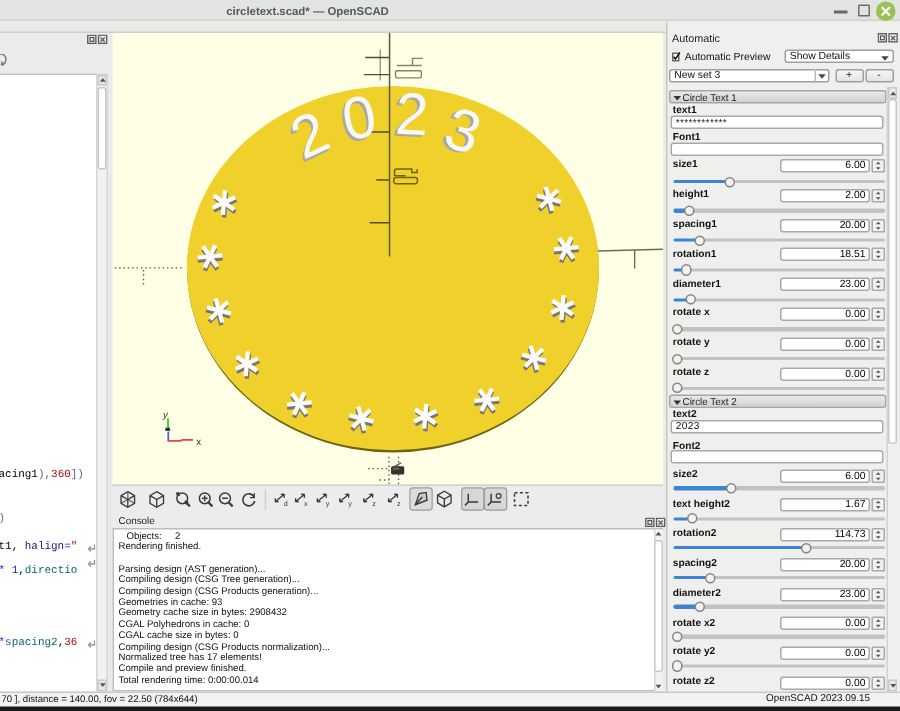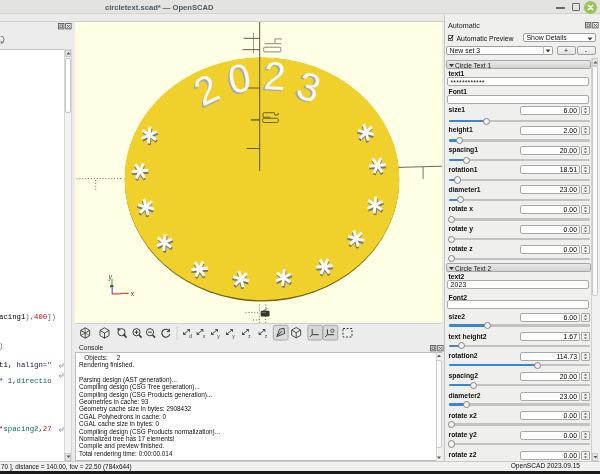--- a/index.html
+++ b/index.html
@@ -5,21 +5,21 @@
 body { font-family:"Liberation Sans", sans-serif; position:relative; background:#ebebe9; }
 .abs { position:absolute; }
 .lbl { font-weight:bold; font-size:6.8px; color:#111; }
 .inp { position:absolute; background:#fff; border:1px solid #a9a9a9; border-radius:2px; }
 .num { position:absolute; height:9px; background:#fff; border:1px solid #a9a9a9; border-radius:2px; font-size:6.9px; color:#000; text-align:right; line-height:8px; }
 .spin { position:absolute; width:9px; height:9px; background:#f2f2f1; border:1px solid #a9a9a9; border-radius:1px; }
 .sect { position:absolute; left:446px; width:144.5px; height:9.5px; background:linear-gradient(#e9e9e9,#d2d2d2); border:1px solid #a5a5a5; border-radius:2px; font-size:6.6px; color:#222; line-height:9px; }
 </style></head><body>
 
 <div class="abs" style="left:0;top:0;width:600px;height:14px;background:#e3e3e1;border-bottom:1px solid #d2d2d0;"></div>
-<div class="abs" style="left:105px;top:2.5px;width:200px;font-size:7.6px;font-weight:bold;color:#4e5a62;">circletext.scad* — OpenSCAD</div>
+<div class="abs" style="left:105px;top:2.5px;width:200px;text-align:center;font-size:7.6px;font-weight:bold;color:#4e5a62;">circletext.scad* — OpenSCAD</div>
 <div class="abs" style="left:556px;top:7px;width:9px;height:1.6px;background:#6a6a6a;"></div>
 <div class="abs" style="left:571.5px;top:3px;width:8px;height:8px;border:1.6px solid #6a6a6a;border-radius:1px;"></div>
 <div class="abs" style="left:584px;top:1px;width:13px;height:13px;border-radius:50%;background:#97c256;"></div>
 <svg class="abs" style="left:584px;top:1px;" width="13" height="13">
     <path d="M4.2 4.2 L8.8 8.8 M8.8 4.2 L4.2 8.8" stroke="#fff" stroke-width="1.5" stroke-linecap="round"></path>
   </svg>
 <div class="abs" style="left:0;top:15px;width:600px;height:7px;background:#ebebe9;border-bottom:1px solid #cfcfcd;"></div>
 <div class="abs" style="left:0;top:22px;width:72.5px;height:439px;background:#ebebeb;"></div>
 <svg class="abs" style="left:58px;top:23px" width="14" height="7">
     <rect x="0.5" y="0.5" width="5.4" height="5.4" fill="none" stroke="#5e5e5e" stroke-width="0.9"></rect>
@@ -34,25 +34,25 @@
 <div class="abs" style="left:63.5px;top:49px;width:8.5px;height:412px;background:#f2f2f2;border:1px solid #d6d6d6;"></div>
 <div class="abs" style="left:64.5px;top:50px;width:6.5px;height:7px;background:#e8e8e8;border:1px solid #c9c9c9;"></div>
 <svg class="abs" style="left:64.5px;top:50px" width="7" height="7">
     <path d="M1.5 4.5 L3.5 2 L5.5 4.5 Z" fill="#555"></path>
   </svg>
 <div class="abs" style="left:64.5px;top:57.5px;width:6.5px;height:55px;background:#fdfdfd;border:1px solid #c9c9c9;border-radius:2px;"></div>
 <div class="abs" style="left:64.5px;top:452.5px;width:6.5px;height:8px;background:#e8e8e8;border:1px solid #c9c9c9;"></div>
 <svg class="abs" style="left:64.5px;top:453px" width="7" height="8">
     <path d="M1.5 2.5 L3.5 5 L5.5 2.5 Z" fill="#555"></path>
   </svg>
-<div style="position:absolute;font-family:Liberation Mono,monospace;font-size:7.3px;white-space:pre;left:-1px;top:312.5px;"><span style="color:#000">acing1<span style="color:#666">),</span></span><span style="color:#b01010">400</span><span style="color:#666">])</span></div>
+<div style="position:absolute;font-family:Liberation Mono,monospace;font-size:7.3px;white-space:pre;left:-1px;top:312.5px;"><span style="color:#000">acing1<span style="color:#666">),</span></span><span style="color:#b01010">360</span><span style="color:#666">])</span></div>
 <div style="position:absolute;font-family:Liberation Mono,monospace;font-size:7.3px;white-space:pre;left:-1px;top:341.5px;color:#666">)</div>
 <div style="position:absolute;font-family:Liberation Mono,monospace;font-size:7.3px;white-space:pre;left:-1px;top:360.5px;"><span style="color:#000">t1, </span><span style="color:#15157a">halign</span><span style="color:#2020c0">=</span><span style="color:#b01010">"</span></div>
 <div style="position:absolute;font-family:Liberation Mono, monospace;font-size:7.3px;white-space:pre;left:-1px;top:377px;"><span style="color:#2020c0">* 1</span><span style="color:#000">,</span><span style="color:#066a6a">directio</span></div>
-<div style="position:absolute;font-family:Liberation Mono,monospace;font-size:7.3px;white-space:pre;left:-1px;top:424.5px;"><span style="color:#2020c0">*</span><span style="color:#066a6a">spacing2</span><span style="color:#000">,</span><span style="color:#b01010">27</span></div>
+<div style="position:absolute;font-family:Liberation Mono,monospace;font-size:7.3px;white-space:pre;left:-1px;top:424.5px;"><span style="color:#2020c0">*</span><span style="color:#066a6a">spacing2</span><span style="color:#000">,</span><span style="color:#b01010">36</span></div>
 <svg class="abs" style="left:58px;top:362.5px" width="6" height="6">
     <path d="M5 0 V3 H1 M2.6 1.4 L1 3 L2.6 4.6" fill="none" stroke="#999" stroke-width="0.9"></path>
   </svg>
 <svg class="abs" style="left:58px;top:372.5px" width="6" height="6">
     <path d="M5 0 V3 H1 M2.6 1.4 L1 3 L2.6 4.6" fill="none" stroke="#999" stroke-width="0.9"></path>
   </svg>
 <svg class="abs" style="left:58px;top:426.5px" width="6" height="6">
     <path d="M5 0 V3 H1 M2.6 1.4 L1 3 L2.6 4.6" fill="none" stroke="#999" stroke-width="0.9"></path>
   </svg>
 <div class="abs" style="left:74.5px;top:22px;width:367.5px;height:301px;background:#ffffe5;"></div>

